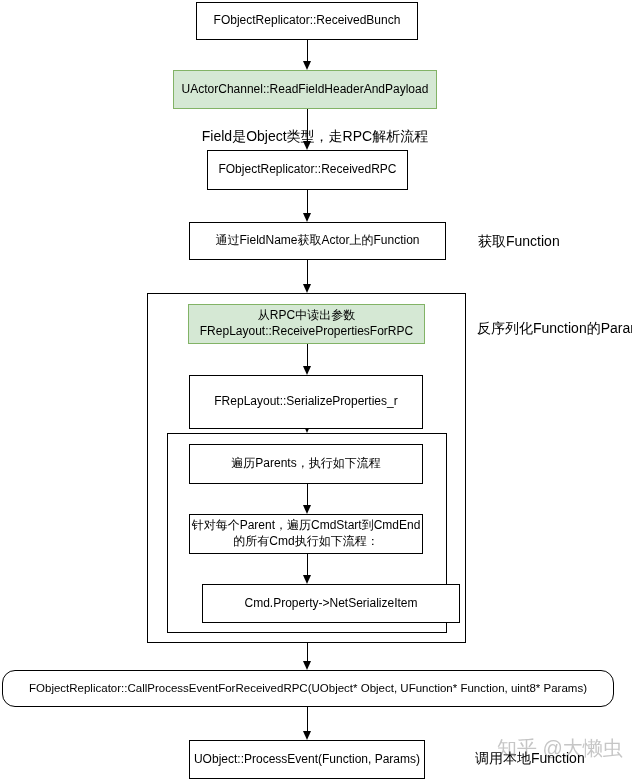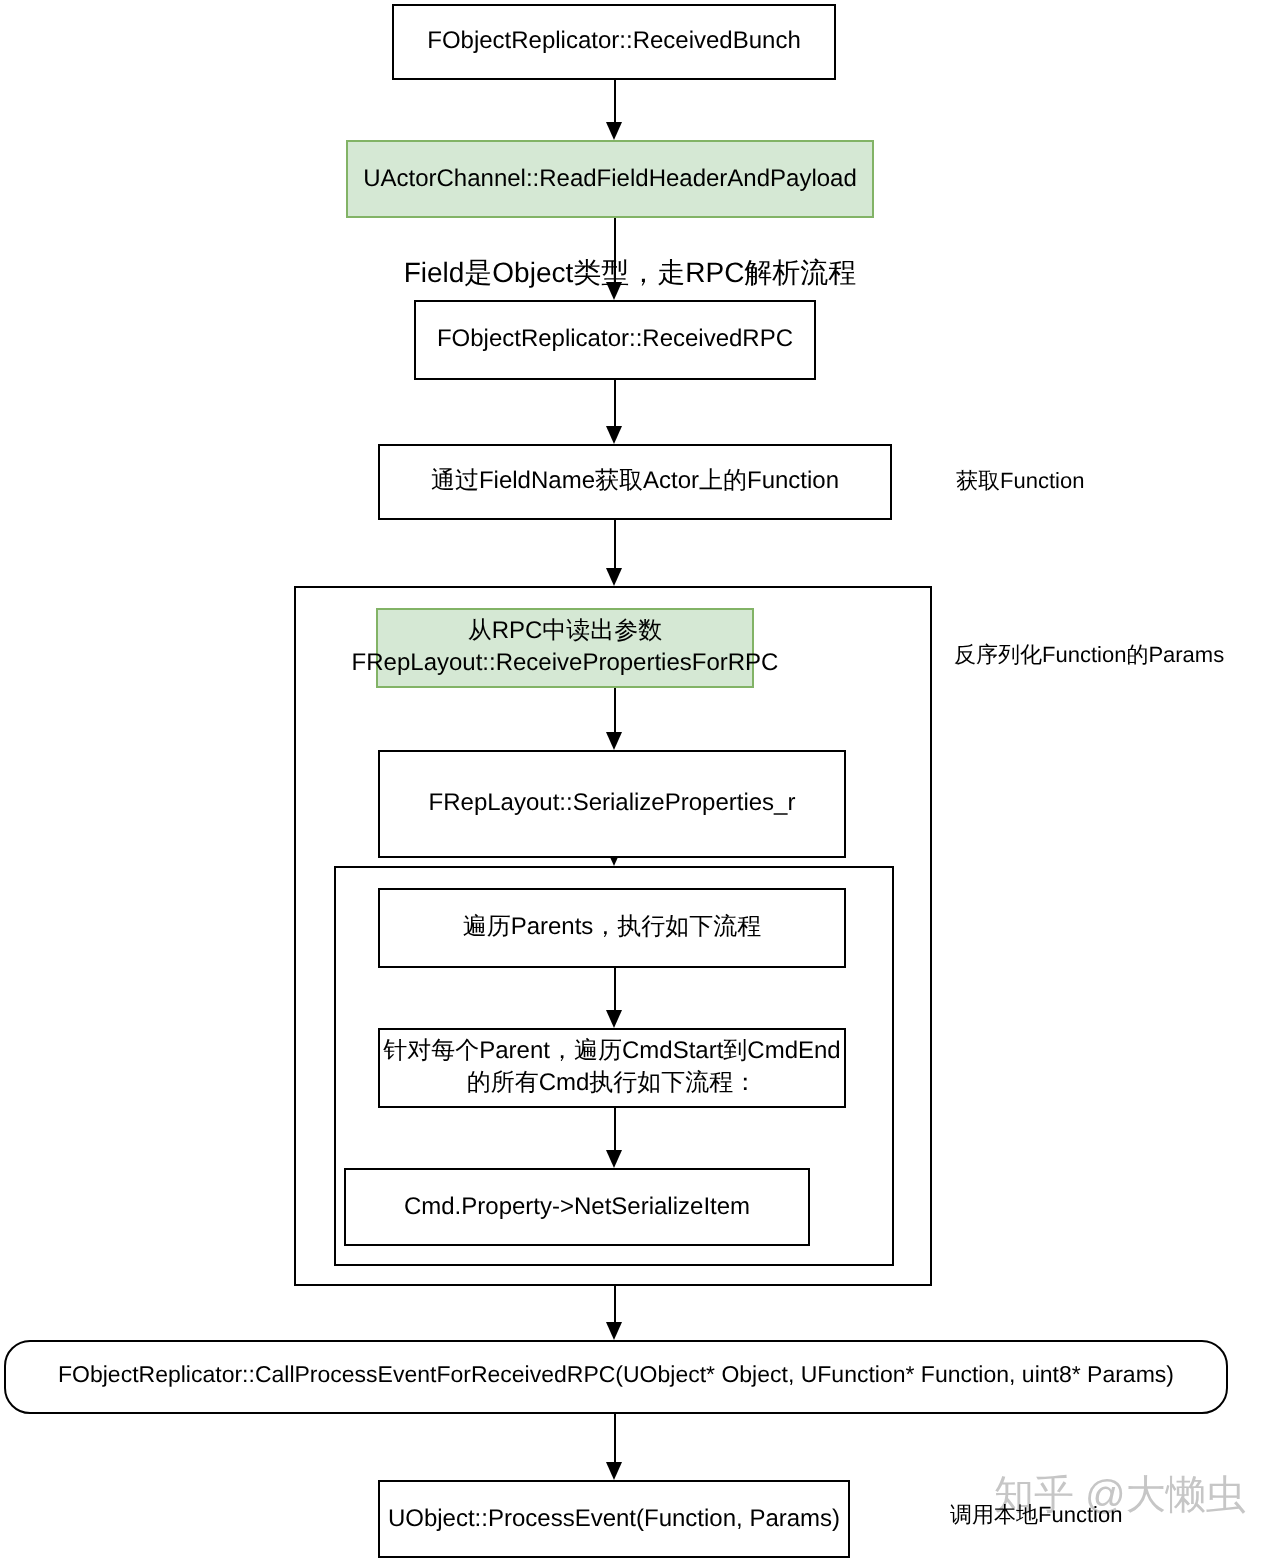--- a/index.html
+++ b/index.html
@@ -47,21 +47,21 @@
   }
   .arrow .shaft { width:1px; flex:1 1 auto; background:#000; }
   .arrow .head {
     width:0; height:0; flex:0 0 auto;
     border-left:4.5px solid transparent;
     border-right:4.5px solid transparent;
     border-top:9px solid #000;
   }
   .note {
     position:absolute;
-    font-size:11px;
+    font-size:14px;
     line-height:17px;
     white-space:nowrap;
     z-index:4;
   }
   .flow-label {
     position:absolute;
     font-size:14px;
     line-height:16px;
     text-align:center;
     white-space:nowrap;
@@ -136,39 +136,39 @@
   </div>
 
   <div class="node" style="left:207px; top:150px; width:201px; height:40px;">
     <span>FObjectReplicator::ReceivedRPC</span>
   </div>
 
   <div class="node" style="left:189px; top:222px; width:257px; height:38px;">
     <span>通过FieldName获取Actor上的Function</span>
   </div>
 
-  <div class="node green" style="left:188px; top:304px; width:189px; height:40px;">
+  <div class="node green" style="left:188px; top:304px; width:237px; height:40px;">
     <span>从RPC中读出参数</span>
     <span>FRepLayout::ReceivePropertiesForRPC</span>
   </div>
 
   <div class="node" style="left:189px; top:375px; width:234px; height:54px;">
     <span>FRepLayout::SerializeProperties_r</span>
   </div>
 
   <div class="node" style="left:189px; top:444px; width:234px; height:40px;">
     <span>遍历Parents，执行如下流程</span>
   </div>
 
   <div class="node" style="left:189px; top:514px; width:234px; height:40px;">
     <span>针对每个Parent，遍历CmdStart到CmdEnd</span>
     <span>的所有Cmd执行如下流程：</span>
   </div>
 
-  <div class="node" style="left:172px; top:584px; width:233px; height:39px;">
+  <div class="node" style="left:202px; top:584px; width:258px; height:39px;">
     <span>Cmd.Property-&gt;NetSerializeItem</span>
   </div>
 
   <div class="node wide" style="left:2px; top:670px; width:612px; height:37px;">
     <span>FObjectReplicator::CallProcessEventForReceivedRPC(UObject* Object, UFunction* Function, uint8* Params)</span>
   </div>
 
   <div class="node" style="left:189px; top:740px; width:236px; height:39px;">
     <span>UObject::ProcessEvent(Function, Params)</span>
   </div>

